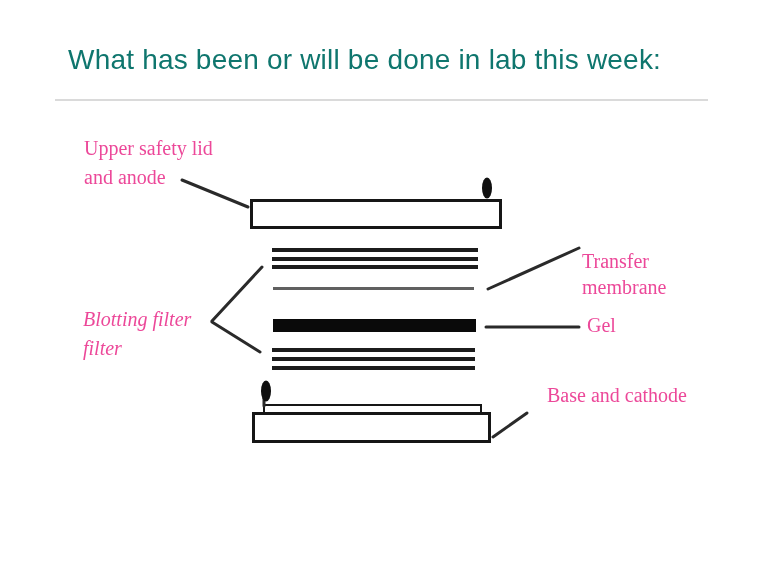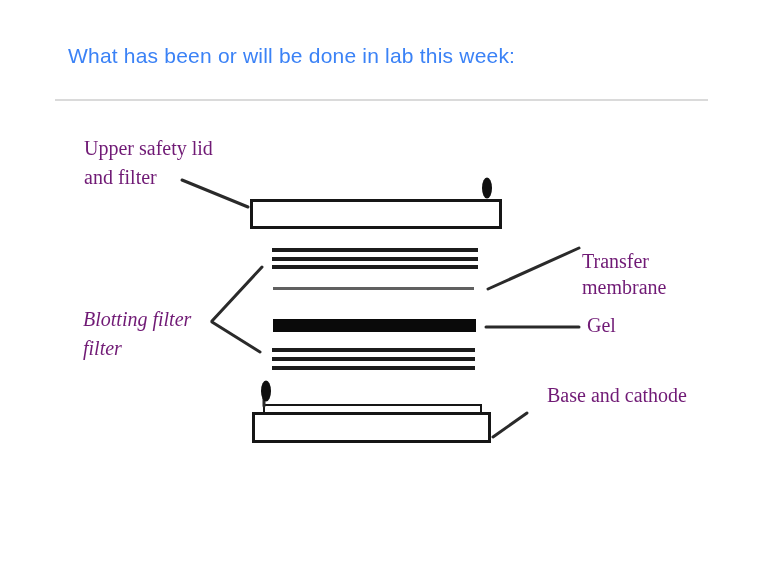--- a/index.html
+++ b/index.html
@@ -10,39 +10,39 @@
     background: #ffffff;
     overflow: hidden;
     font-family: "Liberation Sans", sans-serif;
   }
   
   .slide-title {
     position: absolute;
     left: 68px;
     top: 44px;
     font-family: "Liberation Sans", sans-serif;
-    font-size: 21px;
+    font-size: 28px;
     letter-spacing: 0.2px;
-    color: #3b82f6;
+    color: #0f766e;
     white-space: nowrap;
   }
   .title-divider {
     position: absolute;
     left: 55px;
     top: 99px;
     width: 653px;
     height: 2px;
     background: #dadada;
   }
   
   .dlabel {
     position: absolute;
     font-family: "Liberation Serif", serif;
     font-size: 20px;
-    color: #701a75;
+    color: #ec4899;
     line-height: 29px;
     white-space: nowrap;
   }
   .dlabel.tight { line-height: 26px; }
   
   .shape { position: absolute; box-sizing: border-box; }
   .lid-rect {
     left: 250px; top: 199px; width: 252px; height: 30px;
     border: 3px solid #161616; background: #ffffff;
   }
@@ -78,21 +78,21 @@
 
 <div id="slide">
 
   <div class="slide-title">What has been or will be done in lab this week:</div>
   <div class="title-divider"></div>
 
   <div>
 
     <div class="dlabel" style="left:84px; top:134px;">
       <div>Upper safety lid</div>
-      <div>and filter</div>
+      <div>and anode</div>
     </div>
     <div class="dlabel" style="left:83px; top:305px;font-style:italic;">
       <div>Blotting filter</div>
       <div>filter</div>
     </div>
 
     <div class="dlabel tight" style="left:582px; top:236px;margin-top:12px;">
       <div>Transfer</div>
       <div>membrane</div>
     </div>

